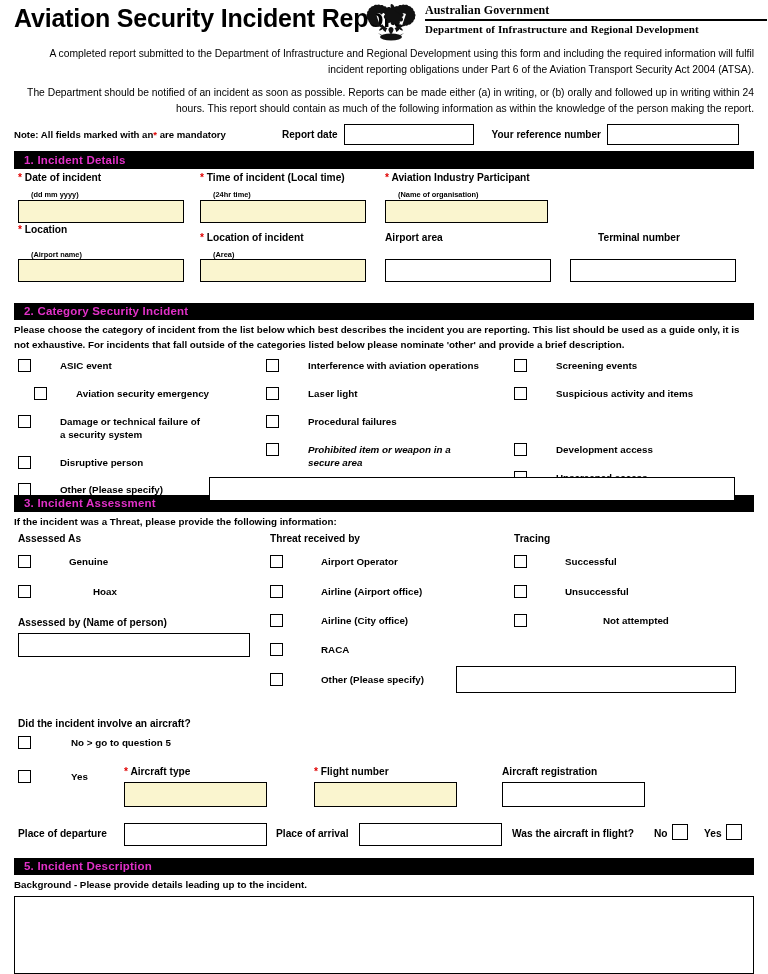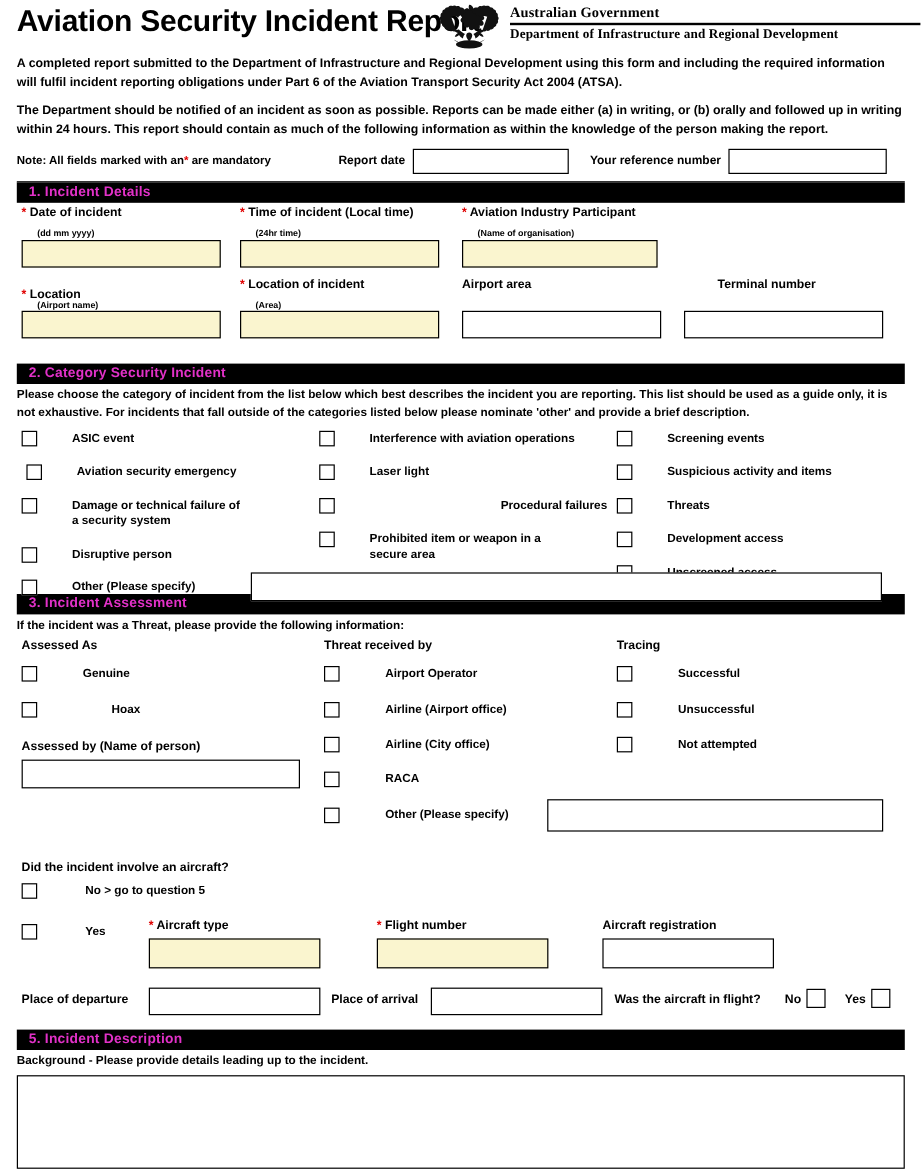--- a/index.html
+++ b/index.html
@@ -30,22 +30,23 @@
   .crest { width: 58px; height: 40px; flex: none; }
   .gov-text { font-family: "Liberation Serif", serif; padding-top: 1px; }
   .gov-line1 {
     font-size: 12px; font-weight: 700; letter-spacing: .1px;
     border-bottom: 2.4px solid #000; padding-bottom: 1px; width: 342px;
   }
   .gov-line2 { font-size: 11px; font-weight: 700; padding-top: 2px; letter-spacing: .1px; }
 
   
   .intro {
-    font-size: 10.3px; font-weight: 700; line-height: 1.55;
+    font-size: 10.3px; font-weight: 400; line-height: 1.55;
     margin-top: 2px;
+    text-align: right;
   }
   .intro p { margin: 0 0 7px 0; }
 
   
   .note-row {
     display: flex; align-items: center; gap: 0;
     margin-top: 2px; margin-bottom: 5px; height: 22px;
   }
   .note-text { font-size: 9.6px; font-weight: 700; width: 268px; }
   .req { color: #e00000; font-weight: 700; }
@@ -148,21 +149,21 @@
     <div class="box cream" style="left:4px;top:28px;width:166px;height:23px;"></div>
 
     <div class="fieldlabel" style="left:186px;top:0;"><span class="req">*</span> <span>Time of incident (Local time)</span></div>
     <div class="fieldhint" style="left:186px;top:16px;">(24hr time)</div>
     <div class="box cream" style="left:186px;top:28px;width:166px;height:23px;"></div>
 
     <div class="fieldlabel" style="left:371px;top:0;"><span class="req">*</span> <span>Aviation Industry Participant</span></div>
     <div class="fieldhint" style="left:371px;top:16px;">(Name of organisation)</div>
     <div class="box cream" style="left:371px;top:28px;width:163px;height:23px;"></div>
 
-    <div class="fieldlabel" style="left:4px;top:68px;text-align:center;"><span class="req">*</span> <span>Location</span></div>
+    <div class="fieldlabel" style="left:4px;top:52px;text-align:center;"><span class="req">*</span> <span>Location</span></div>
     <div class="fieldhint" style="left:4px;top:76px;">(Airport name)</div>
     <div class="box cream" style="left:4px;top:87px;width:166px;height:23px;"></div>
 
     <div class="fieldlabel" style="left:186px;top:60px;"><span class="req">*</span> <span>Location of incident</span></div>
     <div class="fieldhint" style="left:186px;top:76px;">(Area)</div>
     <div class="box cream" style="left:186px;top:87px;width:166px;height:23px;"></div>
 
     <div class="fieldlabel" style="left:371px;top:60px;">Airport area</div>
     <div class="box" style="left:371px;top:87px;width:166px;height:23px;"></div>
 
@@ -172,21 +173,21 @@
 
   <div class="section-bar">2. Category  Security Incident</div>
   <div class="section-note">Please choose the category of incident from the list below which best describes the incident you are reporting.  This list should be used as a guide only, it is not exhaustive.  For incidents that fall outside of the categories listed below please nominate 'other' and provide a brief description.</div>
 
   <div class="s2grid">
 
     <div class="cbrow" style="left:4px;top:4px;width:195px;">
       <span class="cb"></span>
       <span class="lbl" style="margin-left:29px;">ASIC event</span>
     </div>
-    <div class="cbrow" style="left:8px;top:32px;width:195px;">
+    <div class="cbrow" style="left:20px;top:32px;width:195px;">
       <span class="cb"></span>
       <span class="lbl" style="margin-left:29px;">Aviation security emergency</span>
     </div>
     <div class="cbrow" style="left:4px;top:60px;width:185px;">
       <span class="cb"></span>
       <span class="lbl" style="margin-left:29px;">Damage or technical failure of a security system</span>
     </div>
     <div class="cbrow" style="left:4px;top:101px;width:195px;">
       <span class="cb"></span>
       <span class="lbl" style="margin-left:29px;">Disruptive person</span>
@@ -197,40 +198,36 @@
     </div>
 
     <div class="cbrow" style="left:252px;top:4px;width:240px;">
       <span class="cb"></span>
       <span class="lbl" style="margin-left:29px;">Interference with aviation operations</span>
     </div>
     <div class="cbrow" style="left:252px;top:32px;width:240px;">
       <span class="cb"></span>
       <span class="lbl" style="margin-left:29px;">Laser light</span>
     </div>
-    <div class="cbrow" style="left:252px;top:60px;width:240px;justify-content:space-between;">
+    <div class="cbrow" style="left:252px;top:60px;width:240px;">
       <span class="cb"></span>
       <span class="lbl" style="margin-left:29px;">Procedural failures</span>
     </div>
     <div class="cbrow" style="left:252px;top:88px;width:200px;">
       <span class="cb"></span>
-      <span class="lbl" style="margin-left:29px;">Prohibited item or weapon in a secure area</span>
+      <span class="lbl" style="margin-left:29px;font-style:italic;">Prohibited item or weapon in a secure area</span>
     </div>
 
     <div class="cbrow" style="left:500px;top:4px;width:230px;">
       <span class="cb"></span>
       <span class="lbl" style="margin-left:29px;">Screening events</span>
     </div>
     <div class="cbrow" style="left:500px;top:32px;width:230px;">
       <span class="cb"></span>
       <span class="lbl" style="margin-left:29px;">Suspicious activity and items</span>
-    </div>
-    <div class="cbrow" style="left:500px;top:60px;width:230px;">
-      <span class="cb"></span>
-      <span class="lbl" style="margin-left:29px;">Threats</span>
     </div>
     <div class="cbrow" style="left:500px;top:88px;width:230px;">
       <span class="cb"></span>
       <span class="lbl" style="margin-left:29px;">Development access</span>
     </div>
     <div class="cbrow" style="left:500px;top:116px;width:230px;">
       <span class="cb"></span>
       <span class="lbl" style="margin-left:29px;">Unscreened access</span>
     </div>
 
@@ -279,21 +276,21 @@
 
     <div class="colhead" style="left:500px;top:0;">Tracing</div>
     <div class="cbrow" style="left:500px;top:22px;">
       <span class="cb"></span>
       <span class="lbl" style="margin-left:38px;">Successful</span>
     </div>
     <div class="cbrow" style="left:500px;top:52px;">
       <span class="cb"></span>
       <span class="lbl" style="margin-left:38px;">Unsuccessful</span>
     </div>
-    <div class="cbrow" style="left:500px;top:81px;">
+    <div class="cbrow" style="left:500px;top:81px;gap:38px;">
       <span class="cb"></span>
       <span class="lbl" style="margin-left:38px;">Not attempted</span>
     </div>
   </div>
 
   <div class="s4grid">
     <div class="fieldlabel" style="left:4px;top:0;">Did the incident involve an aircraft?</div>
 
     <div class="cbrow" style="left:4px;top:18px;">
       <span class="cb"></span>

